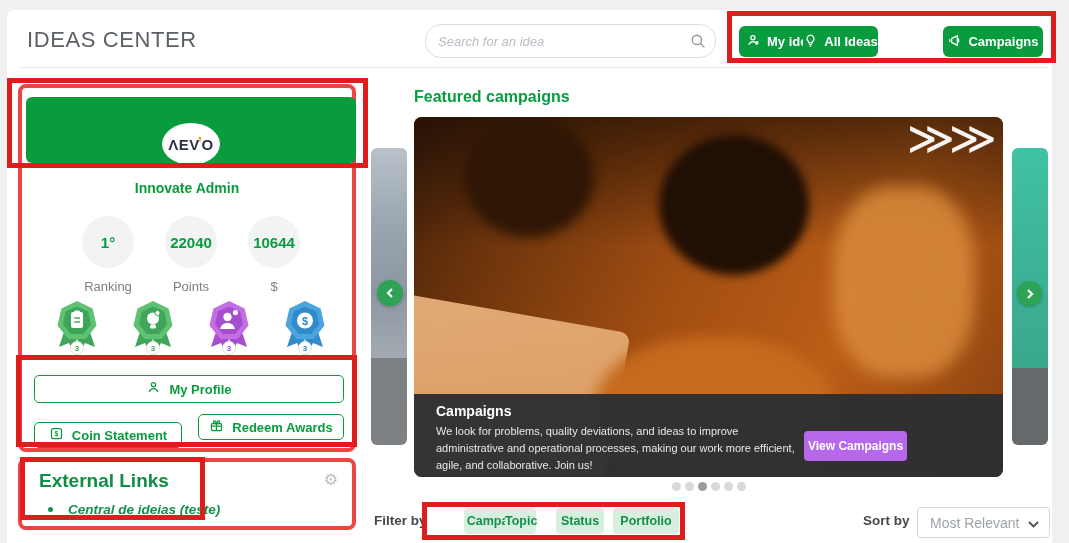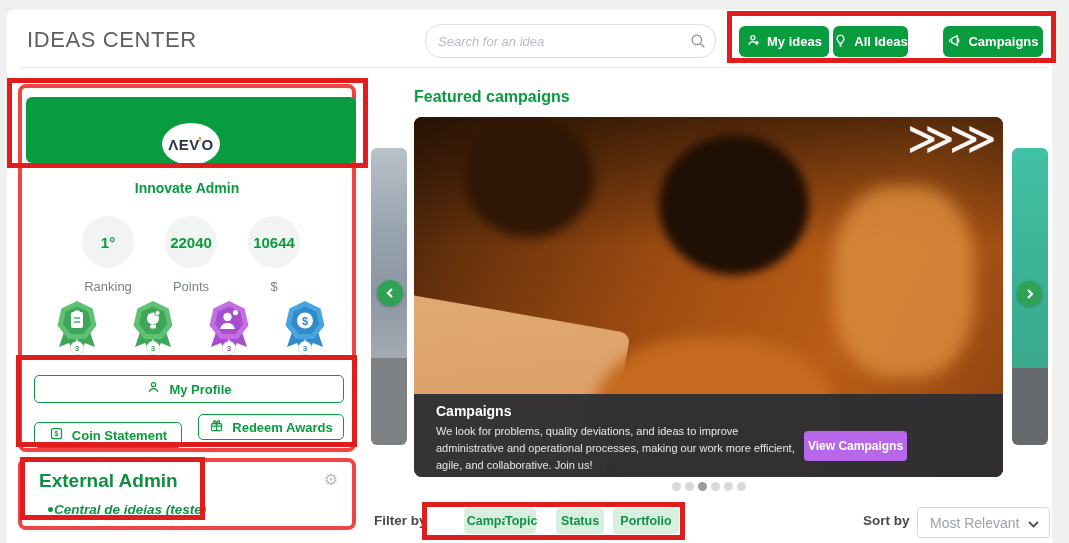--- a/index.html
+++ b/index.html
@@ -33,21 +33,21 @@
   .stat { width:70px; text-align:center; }
   .stat-circle { width:52px; height:52px; margin:0 auto; border-radius:50%; background:#f2f3f3; display:flex; align-items:center; justify-content:center; font-size:15px; font-weight:bold; color:var(--green); }
   .stat-label { margin-top:11px; font-size:13px; color:#7b8186; }
   .badges-row { position:absolute; left:31px; top:211px; width:276px; height:60px; display:flex; justify-content:space-between; }
   .badge { width:48px; height:58px; }
   .obtn { position:absolute; background:#fff; border:1px solid var(--green); border-radius:5px; color:var(--green); font-size:13px; font-weight:bold; display:flex; align-items:center; justify-content:center; gap:8px; cursor:pointer; font-family:"Liberation Sans",sans-serif; }
   .obtn svg { width:15px; height:15px; }
 
   .external-card { left:18px; top:458px; width:338px; height:72px; }
   .ext-title { position:absolute; left:17px; top:8px; font-size:19px; font-weight:bold; color:#0e8f43; }
-  .ext-item { position:absolute; left:26px; top:40px; display:flex; align-items:center; gap:1px; color:#12914a; font-size:13.5px; font-style:italic; font-weight:bold; }
+  .ext-item { position:absolute; left:26px; top:40px; display:flex; align-items:center; gap:15px; color:#12914a; font-size:13.5px; font-style:italic; font-weight:bold; }
   .ext-bullet { width:5px; height:5px; border-radius:50%; background:#12914a; }
   .gear { position:absolute; right:14px; top:8px; font-size:16px; color:#bcbcbc; cursor:pointer; }
 
   
   .featured-heading { left:414px; top:88px; font-size:16px; font-weight:bold; color:var(--green); }
   .side-slide { border-radius:6px; overflow:hidden; }
   .prev-slide { left:371px; top:148px; width:36px; height:297px; }
   .prev-img { height:210px; background:linear-gradient(180deg,#b9c1c9 0%,#97a3ae 40%,#8d97a2 70%,#a3aab1 100%); }
   .prev-gray { height:87px; background:#7e8183; }
   .next-slide { left:1012px; top:148px; width:36px; height:297px; }
@@ -104,21 +104,21 @@
   </div>
 
   <button class="gbtn" style="left:739px; width:90px;">
     <span><svg viewBox="0 0 24 24" fill="none" stroke="#fff" stroke-width="2">
           <circle cx="11" cy="7.5" r="3.3"></circle>
           <path d="M4.5 19c1.3-3.6 3.7-5.2 6.5-5.2s5.2 1.6 6.5 5.2"></path>
           <circle cx="17.5" cy="15.5" r="1.6"></circle>
         </svg></span>
     <span>My ideas</span>
   </button>
-  <button class="gbtn" style="left:833px; width:75px;">
+  <button class="gbtn" style="left:803px; width:75px;">
     <span><svg viewBox="0 0 24 24" fill="none" stroke="#fff" stroke-width="2">
           <path d="M12 3.5a5.5 5.5 0 0 1 3.6 9.7c-.8.7-1 1.5-1 2.5h-5.2c0-1-.2-1.8-1-2.5A5.5 5.5 0 0 1 12 3.5z"></path>
           <path d="M9.8 18.5h4.4"></path>
           <path d="M10.6 21h2.8"></path>
         </svg></span>
     <span>All Ideas</span>
   </button>
   <button class="gbtn" style="left:943px; width:100px;">
     <span><svg viewBox="0 0 24 24" fill="none" stroke="#fff" stroke-width="2">
           <path d="M16.5 4.5v15l-9-4v-7l9-4z"></path>
@@ -229,21 +229,21 @@
             <path d="M4 13h16"></path>
             <path d="M12 9v11"></path>
             <path d="M12 9c-2.5 0-5-.5-5-2.7C7 4.5 9.5 4 10.5 5.4 11.5 6.8 12 9 12 9z"></path>
             <path d="M12 9c2.5 0 5-.5 5-2.7C17 4.5 14.5 4 13.5 5.4 12.5 6.8 12 9 12 9z"></path>
           </svg></span>
       <span>Redeem Awards</span>
     </button>
   </div>
 
   <div class="abs card external-card">
-    <div class="ext-title">External Admin</div>
+    <div class="ext-title">External Links</div>
     <div class="ext-item">
       <span class="ext-bullet"></span>
       <span>Central de ideias (teste)</span>
     </div>
     <span class="gear">⚙</span>
   </div>
 
   <div class="abs featured-heading">Featured campaigns</div>
 
   <div class="abs side-slide prev-slide">

